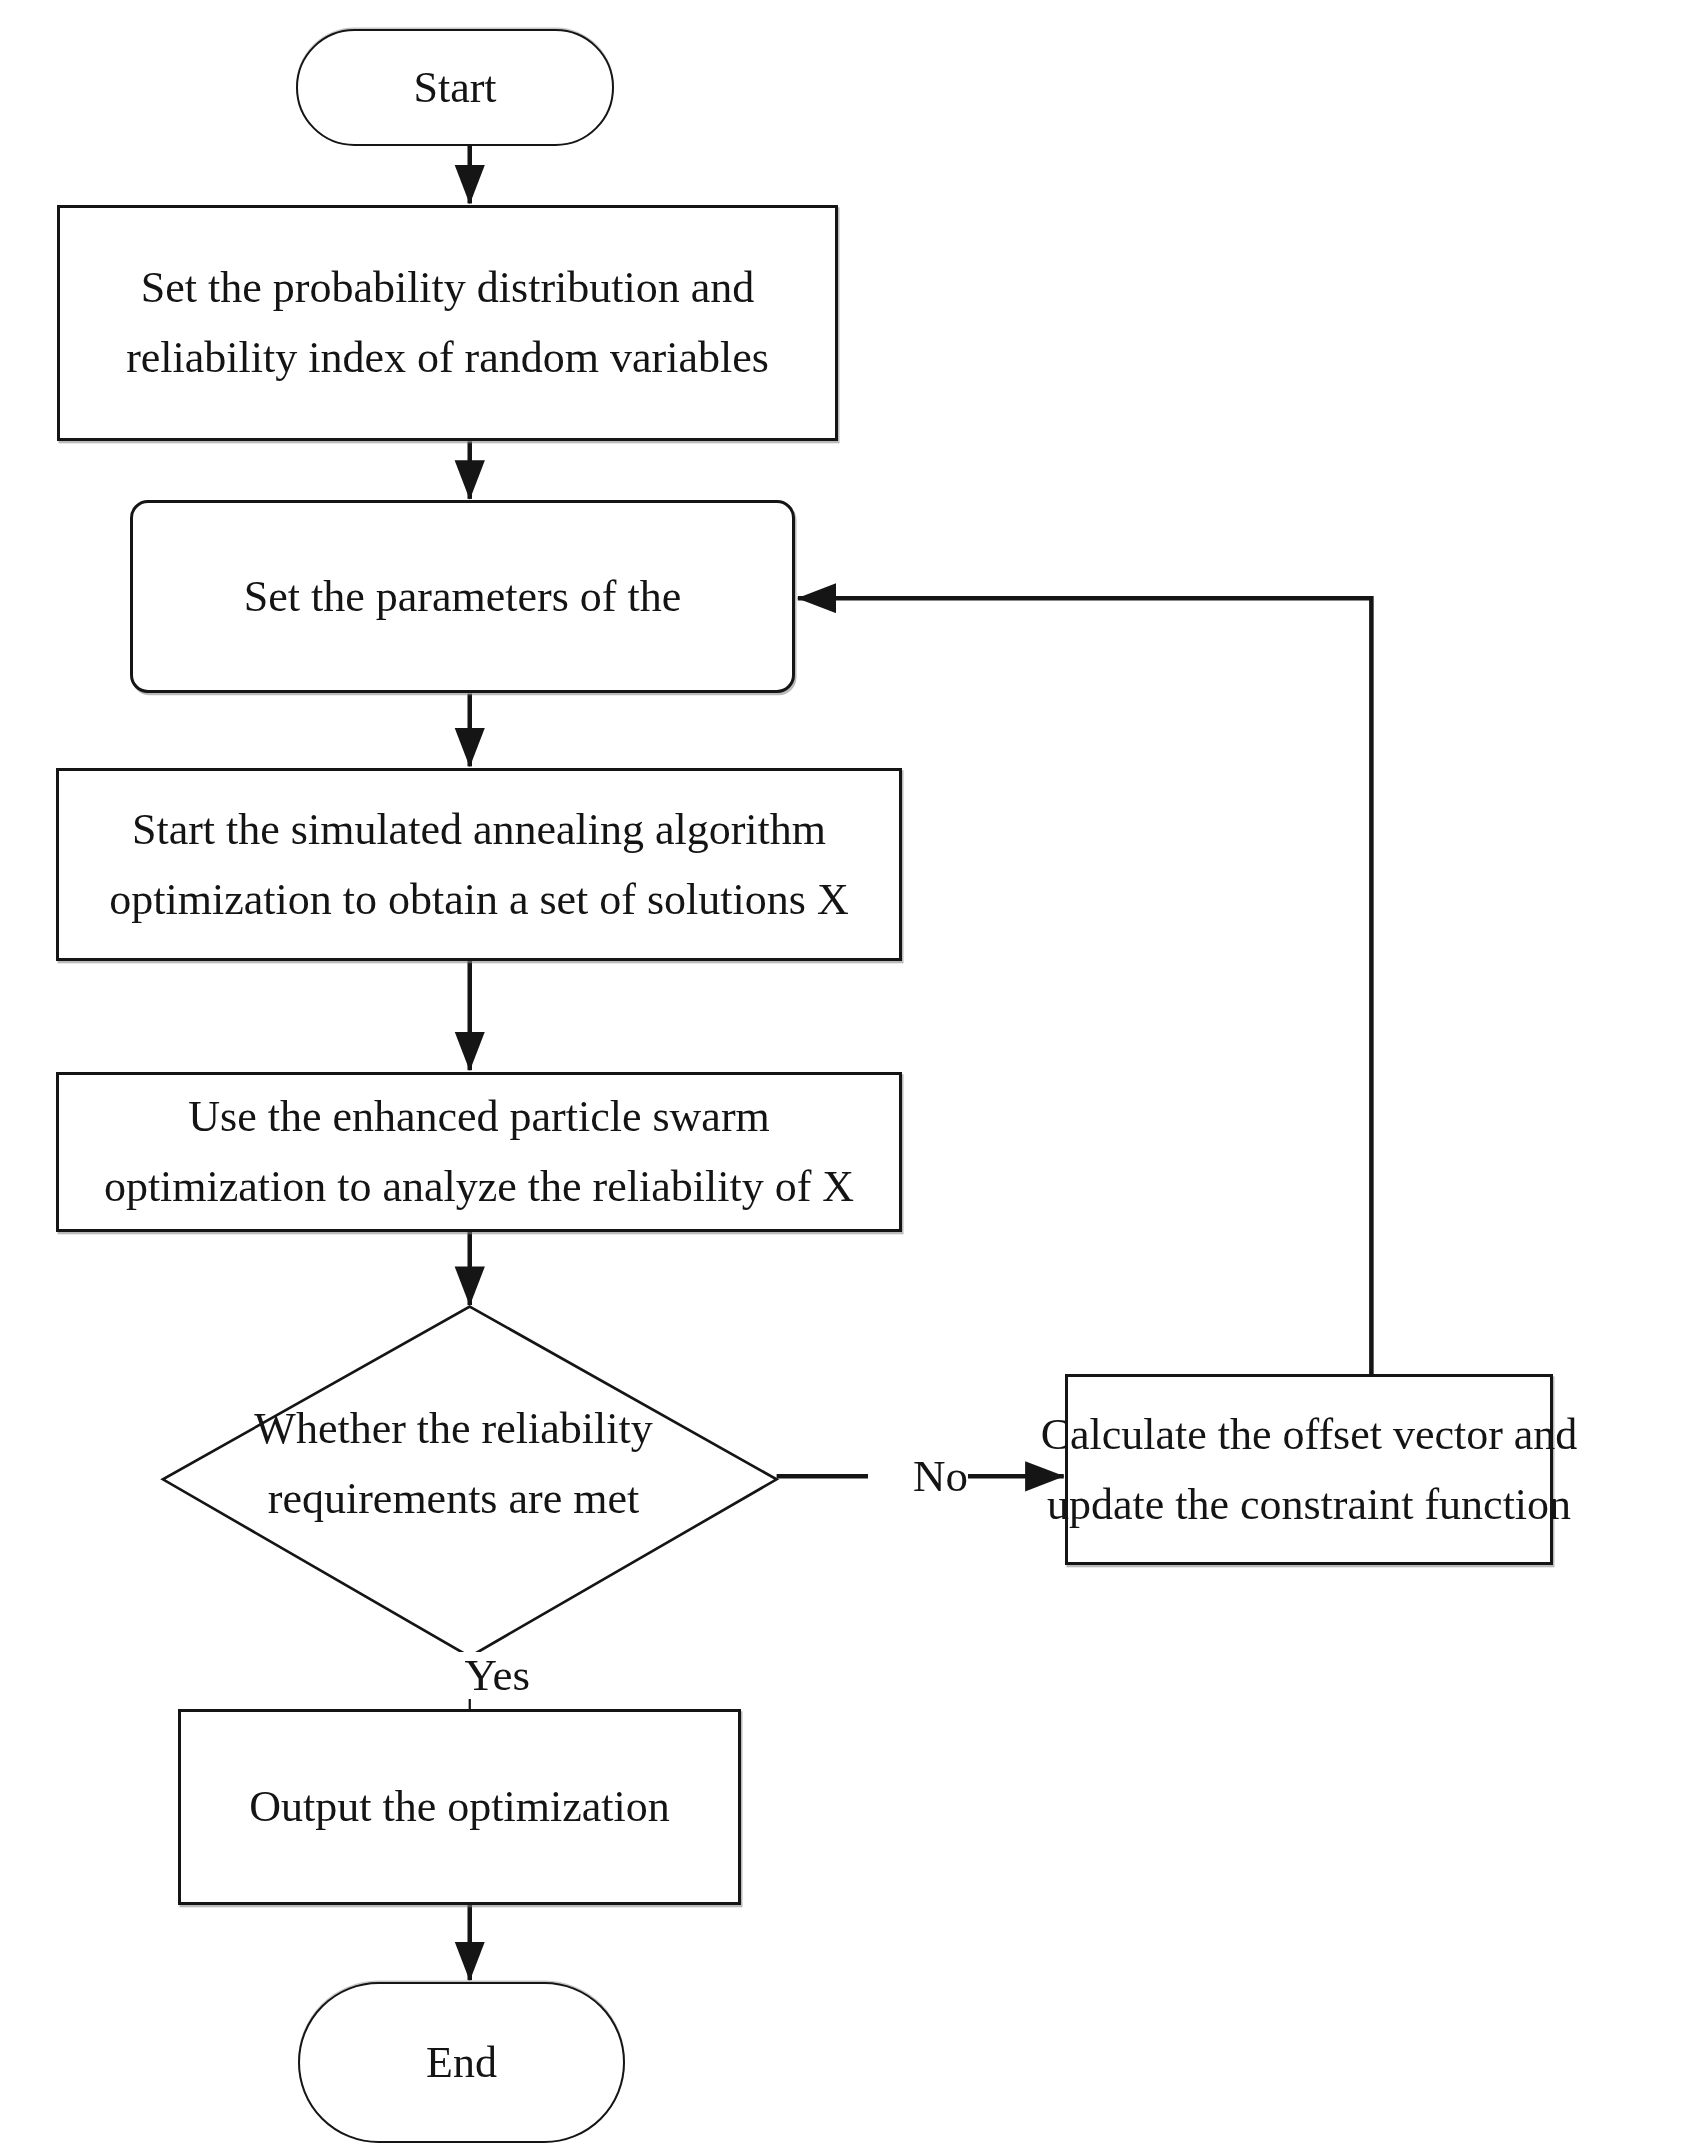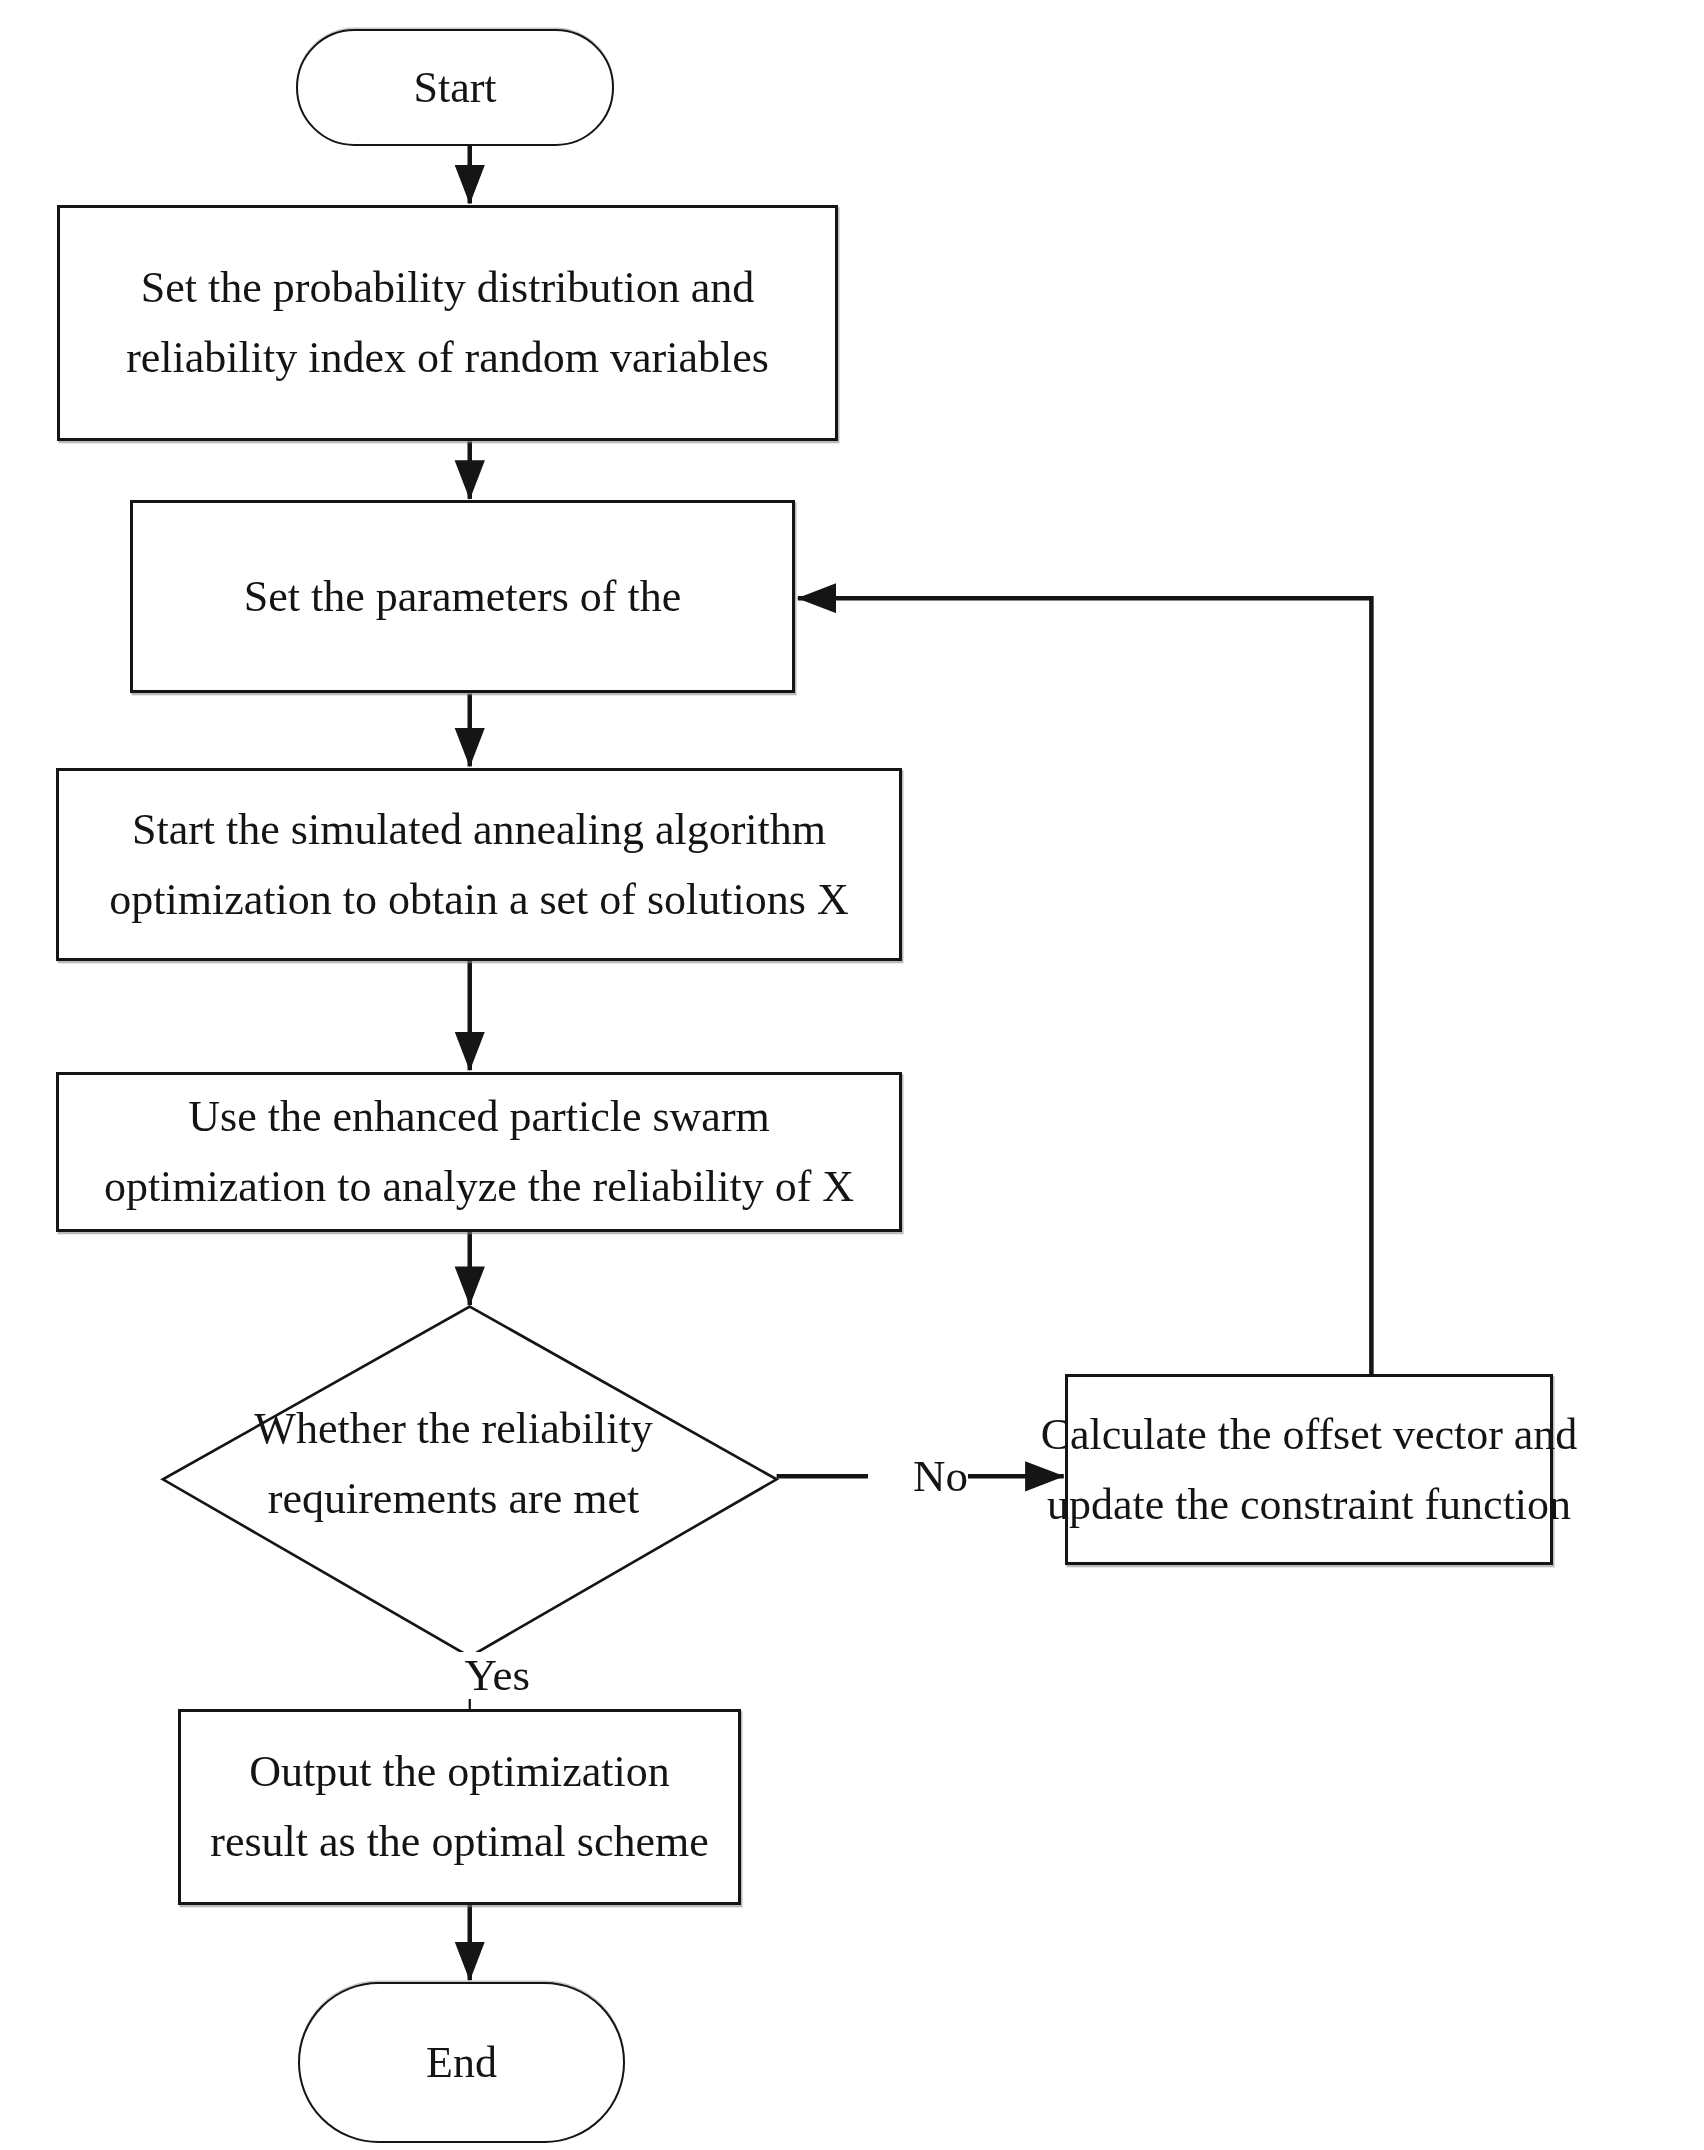--- a/index.html
+++ b/index.html
@@ -69,21 +69,21 @@
     align-items: center;
     justify-content: flex-end;
     background: #ffffff;
     z-index: 3;
     font-size: 45px;
     line-height: 47px;
   }
   
   #start        { left: 296px;  top: 29px;   width: 318px;  height: 117px; }
   #box-prob     { left: 57px;   top: 205px;  width: 781px; height: 236px; }
-  #box-params   { left: 130px;  top: 500px;  width: 665px;  height: 193px; }
+  #box-params   { left: 130px;  top: 500px;  width: 665px;  height: 193px; border-radius: 18px; }
   #box-anneal   { left: 56px;   top: 768px; width: 846px; height: 193px; }
   #box-swarm    { left: 56px;   top: 1072px; width: 846px; height: 160px; }
   #diamond-text { left: 173px;  top: 1394px; width: 561px;  height: 139px; }
   #box-offset   { left: 1065px; top: 1374px; width: 488px;  height: 191px; }
   #box-output   { left: 178px;  top: 1709px; width: 563px;  height: 196px; }
   #end          { left: 298px;  top: 1982px; width: 327px;  height: 161px; }
   #label-yes    { left: 394px;  top: 1652px; width: 136px;  height: 47px; }
   #label-no     { left: 868px; top: 1453px; width: 100px;  height: 47px; }
 </style>
 </head>
@@ -143,21 +143,20 @@
     <span class="ln">requirements are met</span>
   </div>
 
   <div class="node process" id="box-offset">
     <span class="ln">Calculate the offset vector and</span>
     <span class="ln">update the constraint function</span>
   </div>
 
   <div class="node process" id="box-output">
     <span class="ln">Output the optimization</span>
-    <span class="ln">result as the optimal scheme</span>
   </div>
 
   <div class="node terminator" id="end">
     <span class="ln">End</span>
   </div>
 
   <div class="edge-label" id="label-yes">
     <span>Yes</span>
   </div>
   <div class="edge-label" id="label-no">

